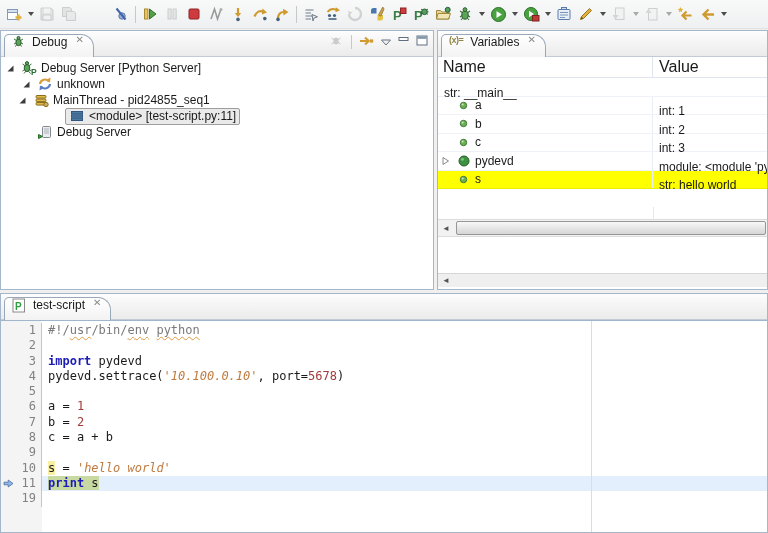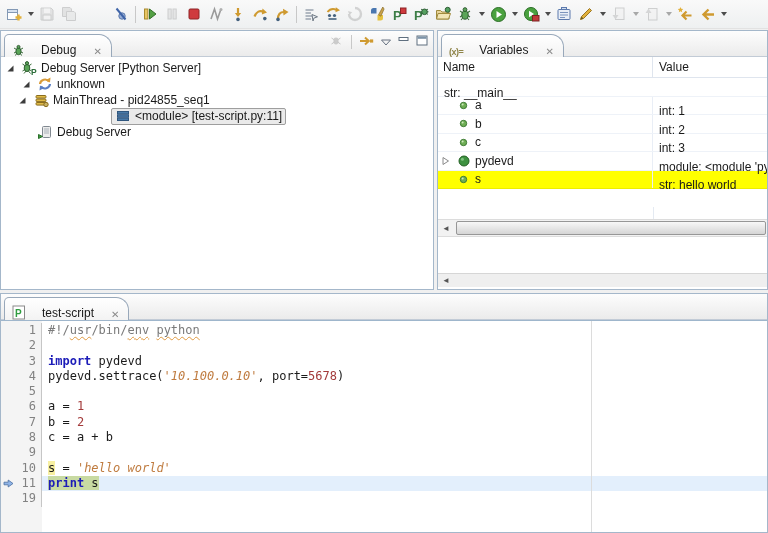--- a/index.html
+++ b/index.html
@@ -14,37 +14,37 @@
   .dis{opacity:.45;filter:grayscale(.9);}
   .tsep{width:1px;height:17px;background:#c8c8c8;margin:0 3px;flex:none;}
   .tgap{width:30px;flex:none;}
 
   
   .panel{position:absolute;background:#fff;border:1px solid #a4b7ca;box-sizing:border-box;display:flex;flex-direction:column;}
   #debug-panel{left:0;top:30px;width:434px;height:260px;}
   #vars-panel{left:437px;top:30px;width:331px;height:260px;}
   #editor-panel{left:0;top:293px;width:768px;height:240px;}
   .tabbar{height:25px;flex:none;display:flex;align-items:flex-end;background:linear-gradient(#fdfdfd,#ebebeb);border-bottom:1px solid #c2cbd6;}
-  .tab{display:inline-flex;align-items:flex-end;gap:16px;height:22px;padding:0 9px 0 7px;margin-left:3px;background:linear-gradient(#ffffff,#f3f3f3);border:1px solid #98a8ba;border-bottom:none;border-radius:5px 13px 0 0;position:relative;top:1px;z-index:2;white-space:nowrap;}
+  .tab{display:inline-flex;align-items:flex-start;gap:7px;height:22px;padding:0 9px 0 7px;margin-left:3px;background:linear-gradient(#ffffff,#f3f3f3);border:1px solid #98a8ba;border-bottom:none;border-radius:5px 13px 0 0;position:relative;top:1px;z-index:2;white-space:nowrap;}
   .tab.inactive{background:transparent;border-color:#c6cfd9;}
   .tclose{color:#8a8a8a;font-size:10px;margin-left:1px;line-height:1;}
   .ptools{margin-left:auto;display:flex;align-items:center;gap:7px;padding-right:5px;align-self:center;position:relative;top:-2px;}
   .pbody{flex:1;position:relative;overflow:hidden;background:#fff;}
   .varsig{font-size:9px;color:#8f8448;font-weight:bold;letter-spacing:-.5px;}
 
   
   #debug-tree{padding-top:3px;}
   .trow{display:flex;align-items:center;height:16px;white-space:nowrap;}
   .twisty{width:13px;display:inline-flex;justify-content:center;flex:none;}
   .titem{display:inline-flex;align-items:center;gap:4px;padding:0 3px;height:15px;border:1px solid transparent;}
   .tsel{background:#eaeaea;border-color:#9e9e9e;border-radius:2px;}
   .ticon{width:16px;height:16px;display:inline-flex;align-items:center;justify-content:center;flex:none;}
 
   
-  .vhead{display:flex;height:20px;align-items:center;background:#fff;border-bottom:1px solid #dfe5ee;font-size:12px;}
+  .vhead{display:flex;height:20px;align-items:center;background:#fff;border-bottom:1px solid #dfe5ee;font-size:16px;}
   .vhead .hname{width:215px;padding-left:5px;border-right:1px solid #dfe5ee;height:100%;display:flex;align-items:center;box-sizing:border-box;}
   .vhead .hvalue{flex:1;padding-left:6px;}
   .vrow{display:flex;height:18.5px;align-items:center;border-bottom:1px solid #eef2f8;box-sizing:border-box;}
   .vname{width:215px;height:100%;display:flex;align-items:center;border-right:1px solid #e9eef6;overflow:hidden;box-sizing:border-box;}
   .vtwisty{width:15px;padding-left:4px;display:inline-flex;flex:none;}
   .vicon{width:13px;display:inline-flex;justify-content:center;margin-right:5px;flex:none;}
   .vvalue{flex:1;padding-left:6px;overflow:hidden;white-space:nowrap;margin-top:12px;}
   .vhl{background:#ffff00;border-bottom-color:#eded00;}
   .coldrop{position:absolute;left:215px;top:150px;height:12px;width:1px;background:#e4eaf2;}
   .hsb{position:absolute;left:0;right:0;display:flex;align-items:stretch;}
@@ -361,21 +361,21 @@
                 <svg width="16" height="16">
                   <rect x="3" y="3.5" width="10" height="2.6" rx="1" fill="#e0ba48" stroke="#8a6d1e"></rect>
                   <rect x="3" y="7" width="10" height="2.6" rx="1" fill="#e0ba48" stroke="#8a6d1e"></rect>
                   <rect x="3" y="10.5" width="10" height="2.6" rx="1" fill="#e0ba48" stroke="#8a6d1e"></rect>
                   <circle cx="13" cy="12.5" r="2.2" fill="#c8b060" stroke="#8a6d1e"></circle>
                 </svg>
               </span>
               <span>MainThread - pid24855_seq1</span>
             </span>
           </div>
-          <div class="trow" style="padding-left: 51px; margin-left: 46px;">
+          <div class="trow" style="padding-left: 51px;">
             <span class="twisty"></span>
             <span class="titem tsel">
               <span class="ticon">
                 <svg width="16" height="16">
                   <rect x="2.5" y="3.5" width="11" height="2.4" fill="#4a7aa8" stroke="#2f567e"></rect>
                   <rect x="2.5" y="6.8" width="11" height="2.4" fill="#4a7aa8" stroke="#2f567e"></rect>
                   <rect x="2.5" y="10.1" width="11" height="2.4" fill="#4a7aa8" stroke="#2f567e"></rect>
                 </svg>
               </span>
               <span>&lt;module&gt; [test-script.py:11]</span>

